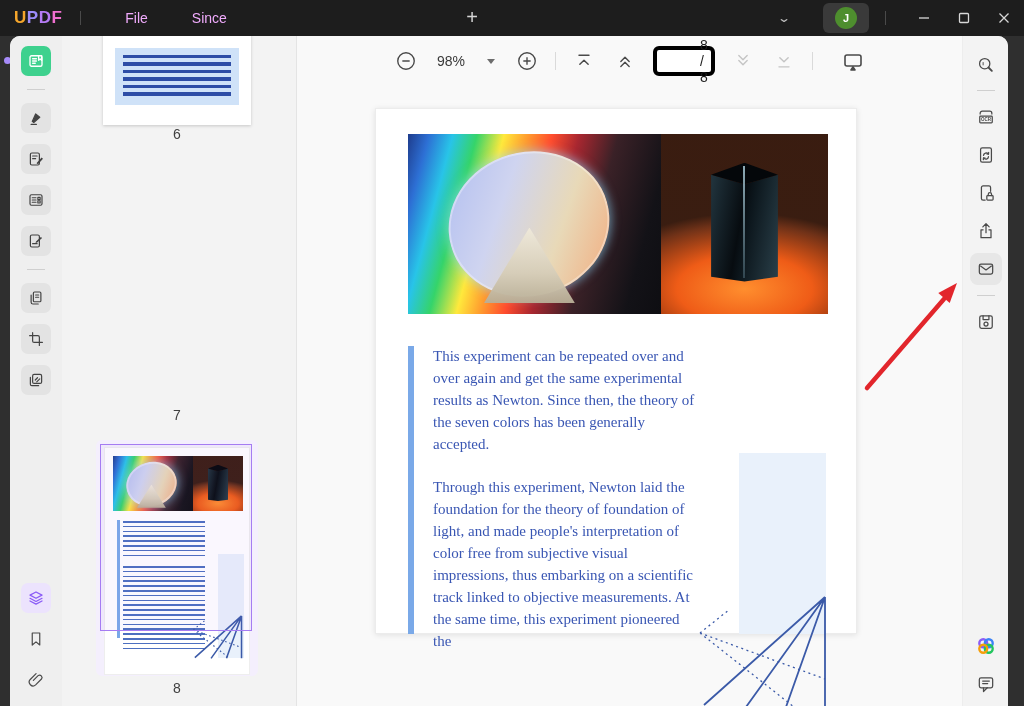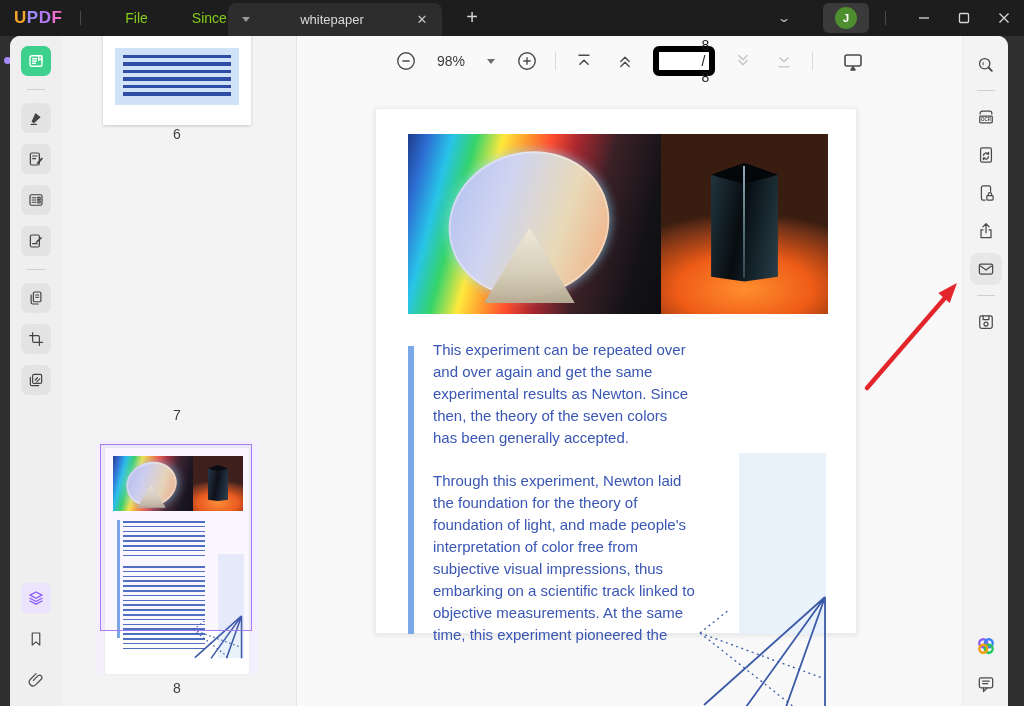--- a/index.html
+++ b/index.html
@@ -4,21 +4,21 @@
 <style>
   html,body{margin:0;padding:0;background:#2f2f2f;}
   *{box-sizing:border-box;}
   .screen{position:relative;width:1024px;height:706px;background:#2f2f2f;font-family:"Liberation Sans",sans-serif;overflow:hidden;}
 
   
   .titlebar{position:absolute;left:0;top:0;width:1024px;height:36px;background:#1d1d1d;display:flex;align-items:center;}
   .logo{margin-left:14px;font-size:17px;font-weight:bold;letter-spacing:.5px;display:flex;}
   .logo .l1{color:#f5a62c}.logo .l2{color:#9b8cfa}.logo .l3{color:#b57bf5}.logo .l4{color:#ef6fd0}
   .tb-sep{width:1px;height:14px;background:#4a4a4a;margin:0 22px 0 18px;}
-  .menu-item{color:#84cc16;font-size:14px;padding:0 22px;height:36px;line-height:36px;cursor:default;}
+  .menu-item{color:#f0abfc;font-size:14px;padding:0 22px;height:36px;line-height:36px;cursor:default;}
   .tab{position:absolute;left:228px;top:3px;width:214px;height:33px;background:#2d2d2d;border-radius:8px 8px 0 0;display:flex;align-items:center;}
   .tab-caret{margin-left:14px;width:0;height:0;border-left:4px solid transparent;border-right:4px solid transparent;border-top:5px solid #9a9a9a;}
   .tab-title{flex:1;text-align:center;color:#d9d9d9;font-size:13px;}
   .tab-close{margin-right:12px;color:#c3c3c3;font-size:13px;width:16px;text-align:center;}
   .tab-plus{position:absolute;left:460px;top:0;color:#d5d5d5;font-size:20px;height:36px;line-height:34px;width:24px;text-align:center;}
   .tb-right{position:absolute;right:0;top:0;height:36px;display:flex;align-items:center;}
   .tb-chevron{color:#c0c0c0;font-size:12px;margin-right:34px;transform:scaleX(1.4);}
   .avatar-wrap{width:46px;height:30px;background:#3a3a3a;border-radius:6px;display:flex;align-items:center;justify-content:center;margin-right:16px;}
   .avatar{width:22px;height:22px;border-radius:50%;background:#4e8e2e;color:#fff;font-size:11px;font-weight:bold;display:flex;align-items:center;justify-content:center;}
   .tb-sep2{width:1px;height:14px;background:#4a4a4a;margin-right:18px;}
@@ -62,27 +62,27 @@
   .t8-rect{position:absolute;left:113px;top:106px;width:26px;height:104px;background:#e9f1fb;}
   .t8-art{position:absolute;left:86px;top:140px;}
 
   
   .main{flex:1;background:#f9f9f9;position:relative;}
   .toolbar{position:absolute;left:0;top:0;right:0;height:50px;display:flex;align-items:center;justify-content:center;gap:15px;}
   .tbtn{display:flex;align-items:center;justify-content:center;width:26px;height:26px;}
   .zoom-label{color:#3a3a3a;font-size:14px;min-width:34px;text-align:center;}
   .caret-down{width:0;height:0;border-left:4.5px solid transparent;border-right:4.5px solid transparent;border-top:5px solid #6d6d6d;}
   .tool-sep{width:1px;height:18px;background:#dadada;}
-  .pagebox{width:62px;height:30px;background:#fff;border:6px solid #000000;border-radius:6px;color:#1c1c1c;font-size:14px;display:flex;align-items:center;justify-content:center;padding-left:43px;}
+  .pagebox{width:62px;height:30px;background:#fff;border:4px solid #000000;border-radius:6px;color:#1c1c1c;font-size:14px;display:flex;align-items:center;justify-content:center;padding-left:43px;}
   .presenter{margin-left:12px;}
 
   .page{position:absolute;left:78px;top:72px;width:482px;height:526px;background:#fff;border:1px solid #ececec;box-shadow:0 1px 6px rgba(0,0,0,.10);}
   .page-imgs{position:absolute;left:32px;top:25px;width:420px;height:180px;display:flex;}
   .quote-bar{position:absolute;left:32px;top:237px;width:6px;bottom:-1px;background:#7aa9e8;}
-  .paras{position:absolute;left:57px;top:230px;width:262px;}
+  .paras{position:absolute;left:57px;top:236px;width:262px;font-family:Liberation Serif, serif;}
   .paras p{margin:0 0 21px 0;color:#3956b3;font-size:15px;line-height:22px;font-weight:500;}
   .blue-rect{position:absolute;left:363px;top:344px;width:87px;bottom:-1px;background:#e9f1fb;}
   .lineart{position:absolute;left:318px;top:420px;}
 
   
   .ph{position:relative;overflow:hidden;}
   .ph-rainbow{background:linear-gradient(105deg,#1e3c8c 0%,#2d6fd4 7%,#28c4e8 15%,#35d46a 23%,#ffe93c 32%,#ff9a2e 40%,#ff4d2e 48%,#a82730 57%,#3a2127 70%,#131217 88%,#0e0e12 100%);}
   .ph-rainbow .disc{position:absolute;left:16%;top:10%;width:64%;height:80%;border-radius:50%;transform:rotate(-16deg);background:linear-gradient(125deg,#aebcf0 0%,#cfd4f0 35%,#e8d9b8 65%,#f0b489 90%);box-shadow:0 0 10px 2px rgba(140,220,255,.55), inset 0 0 0 2px rgba(255,255,255,.35);}
   .ph-rainbow .prism{position:absolute;left:30%;bottom:6%;width:36%;height:42%;clip-path:polygon(50% 0,0 100%,100% 100%);background:linear-gradient(180deg,#efe9da 0%,#d6cdb8 60%,#b8ae96 100%);opacity:.96;}
   .ph-teal{background:radial-gradient(90% 42% at 50% 86%,#ff8e2e 0%,#ef5c17 45%,rgba(120,40,10,.92) 85%,rgba(60,22,8,.95) 100%),linear-gradient(180deg,#0f91a6 0%,#10a4ba 55%,#0a6c80 72%,#5a2a12 100%);}
@@ -113,25 +113,20 @@
     <div class="logo">
       <span class="l1">U</span>
       <span class="l2">P</span>
       <span class="l3">D</span>
       <span class="l4">F</span>
     </div>
     <div class="tb-sep"></div>
     <div class="menu-item">File</div>
     <div class="menu-item">Since</div>
 
-    <div class="tab">
-      <div class="tab-caret"></div>
-      <div class="tab-title">whitepaper</div>
-      <div class="tab-close">✕</div>
-    </div>
     <div class="tab-plus">+</div>
 
     <div class="tb-right">
       <div class="tb-chevron">⌄</div>
       <div class="avatar-wrap">
         <div class="avatar">J</div>
       </div>
       <div class="tb-sep2"></div>
       <div class="winbtn">
         <svg width="12" height="12" viewBox="0 0 12 12">

